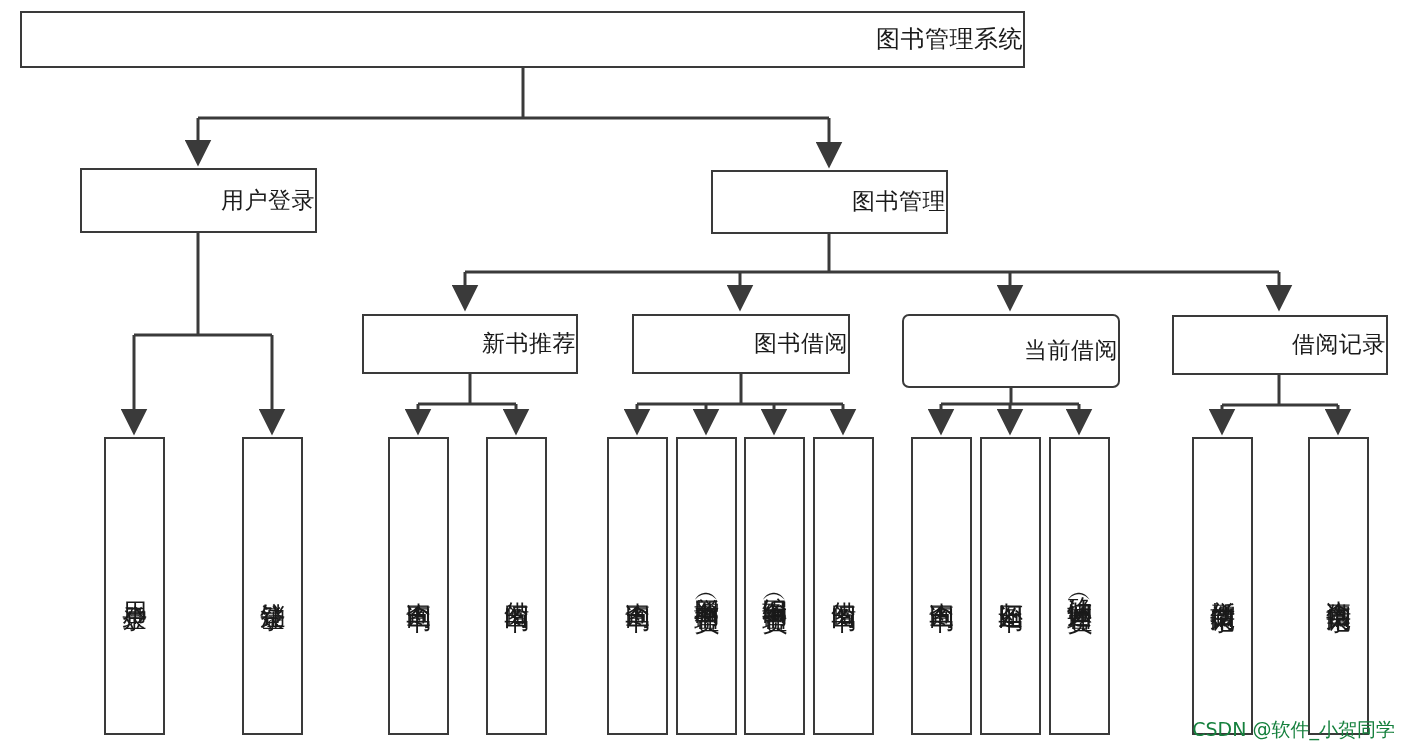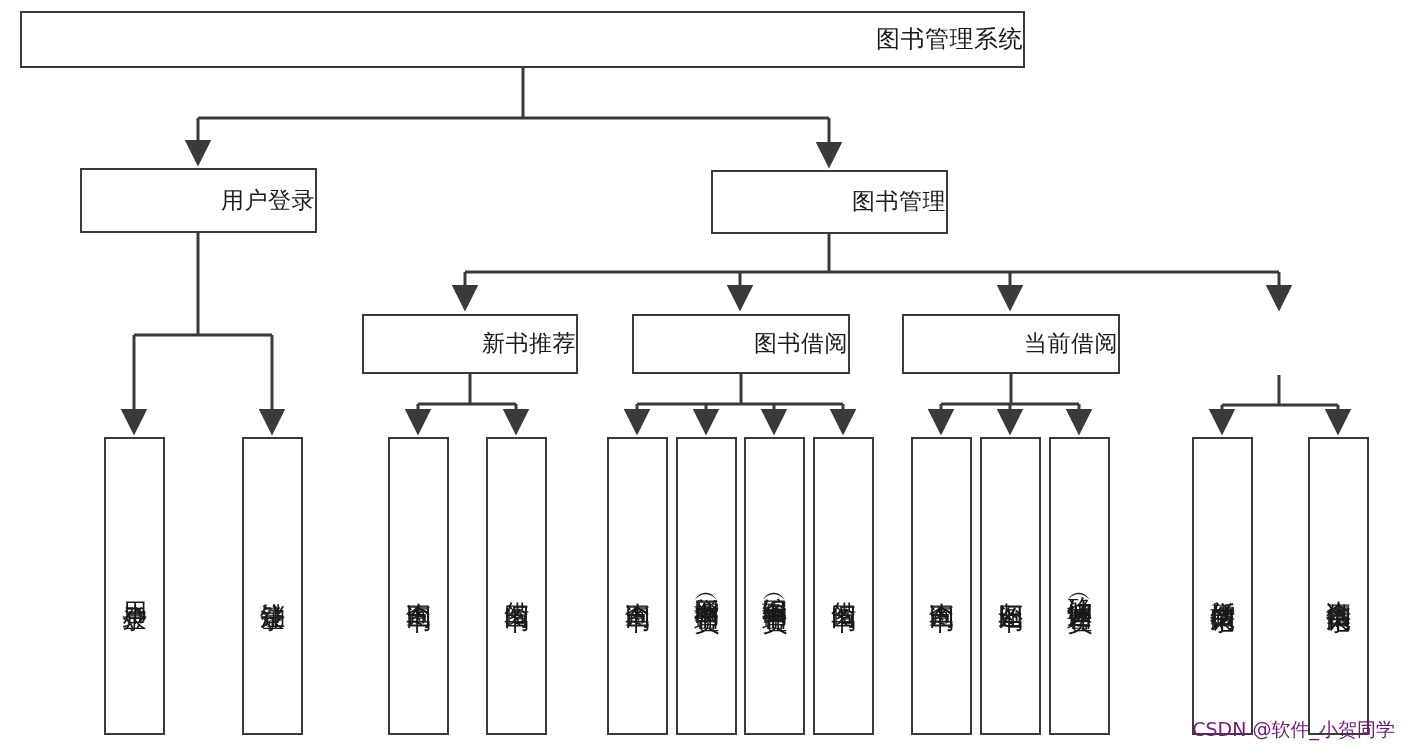--- a/index.html
+++ b/index.html
@@ -58,21 +58,21 @@
     max-height: 100%;
   }
   .node.root {
     font-size: 24px;
   }
   .watermark {
     position: absolute;
     right: 10px;
     bottom: 4px;
     font-size: 19px;
-    color: #701a75;
+    color: #15803d;
     font-family: "DejaVu Sans", "Liberation Sans", sans-serif;
     white-space: nowrap;
     user-select: none;
   }
 </style>
 </head>
 <body>
 
 <div id="canvas">
 
@@ -142,24 +142,27 @@
   </div>
 
   <div class="node horiz" style="left:632px; top:314px; width:218px; height:60px;">
     <span class="lbl">图书借阅</span>
   </div>
 
   <div class="node horiz" style="left:362px; top:314px; width:216px; height:60px;">
     <span class="lbl">新书推荐</span>
   </div>
 
-  <div class="node horiz" style="left:902px; top:314px; width:218px; height:60px;">
+  <div class="node horiz" style="left:902px; top:314px; width:218px; height:74px;border-radius:7px;">
     <span class="lbl">当前借阅</span>
   </div>
 
+  <div class="node horiz" style="left:1172px; top:315px; width:216px; height:60px;">
+    <span class="lbl">借阅记录</span>
+  </div>
 
   <div class="node vert" style="left:104px; top:437px; width:61px; height:298px;">
     <span class="lbl">用户登录</span>
   </div>
   <div class="node vert" style="left:242px; top:437px; width:61px; height:298px;">
     <span class="lbl">注销登录</span>
   </div>
 
   <div class="node vert" style="left:388px; top:437px; width:61px; height:298px;">
     <span class="lbl">查询图书</span>

